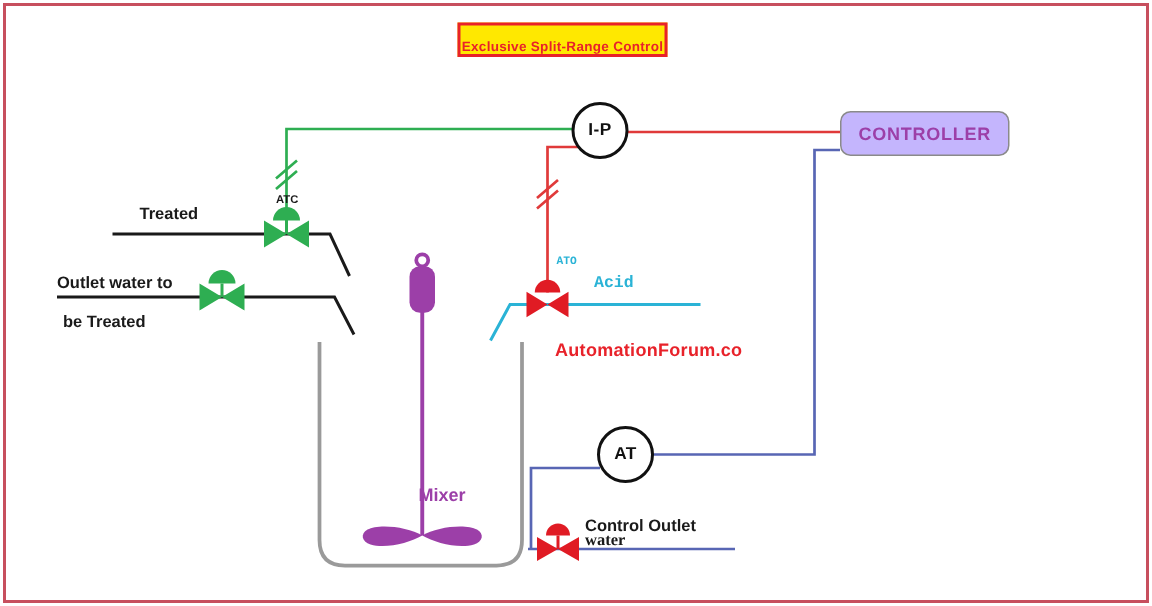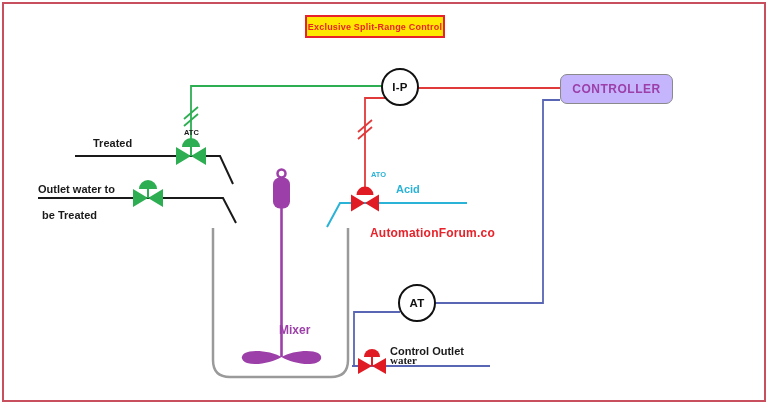--- a/index.html
+++ b/index.html
@@ -8,27 +8,27 @@
     font-family:"Liberation Sans",sans-serif;overflow:hidden;
   }
   #frame{
     position:absolute;left:2px;top:2px;right:2px;bottom:2px;
     border:2px solid var(--border-red,#c74f5e);pointer-events:none;z-index:0;
   }
   svg{position:absolute;left:0;top:0;z-index:1;}
   .lbl{position:absolute;z-index:3;font-weight:bold;color:var(--black,#1a1a1a);white-space:nowrap;line-height:1.1;}
   .lbl.small{font-size:7.5px;}
   .lbl.std{font-size:11px;}
-  .cyan-t{color:var(--cyan,#2ab3d6);}
+  .cyan-t{color:var(--cyan,#2ab3d6);font-family:Liberation Mono, monospace;}
   .red-t{color:var(--title-red,#e8222a);}
   .purple-t{color:var(--purple,#9c3fa8);padding-left:32px;}
   #title-banner{
     position:absolute;left:305px;top:15px;width:140px;height:23px;z-index:3;
     background:var(--title-yellow,#ffe800);border:2px solid var(--title-red,#e8222a);
-    box-sizing:border-box;display:flex;align-items:center;justify-content:center;
+    box-sizing:border-box;display:flex;align-items:flex-end;justify-content:center;
     font-size:9px;font-weight:bold;color:var(--title-red,#e8222a);letter-spacing:.2px;
   }
   #controller-box{
     position:absolute;left:560px;top:74px;width:113px;height:30px;z-index:3;
     background:#c4b5fd;border:1.6px solid #8a8a8a;border-radius:7px;box-sizing:border-box;
     display:flex;align-items:center;justify-content:center;
     font-size:12px;font-weight:bold;color:var(--purple,#a335b2);letter-spacing:.5px;
   }
   .inst-circle{
     position:absolute;z-index:3;background:#fff;border:2.2px solid #111;border-radius:50%;

